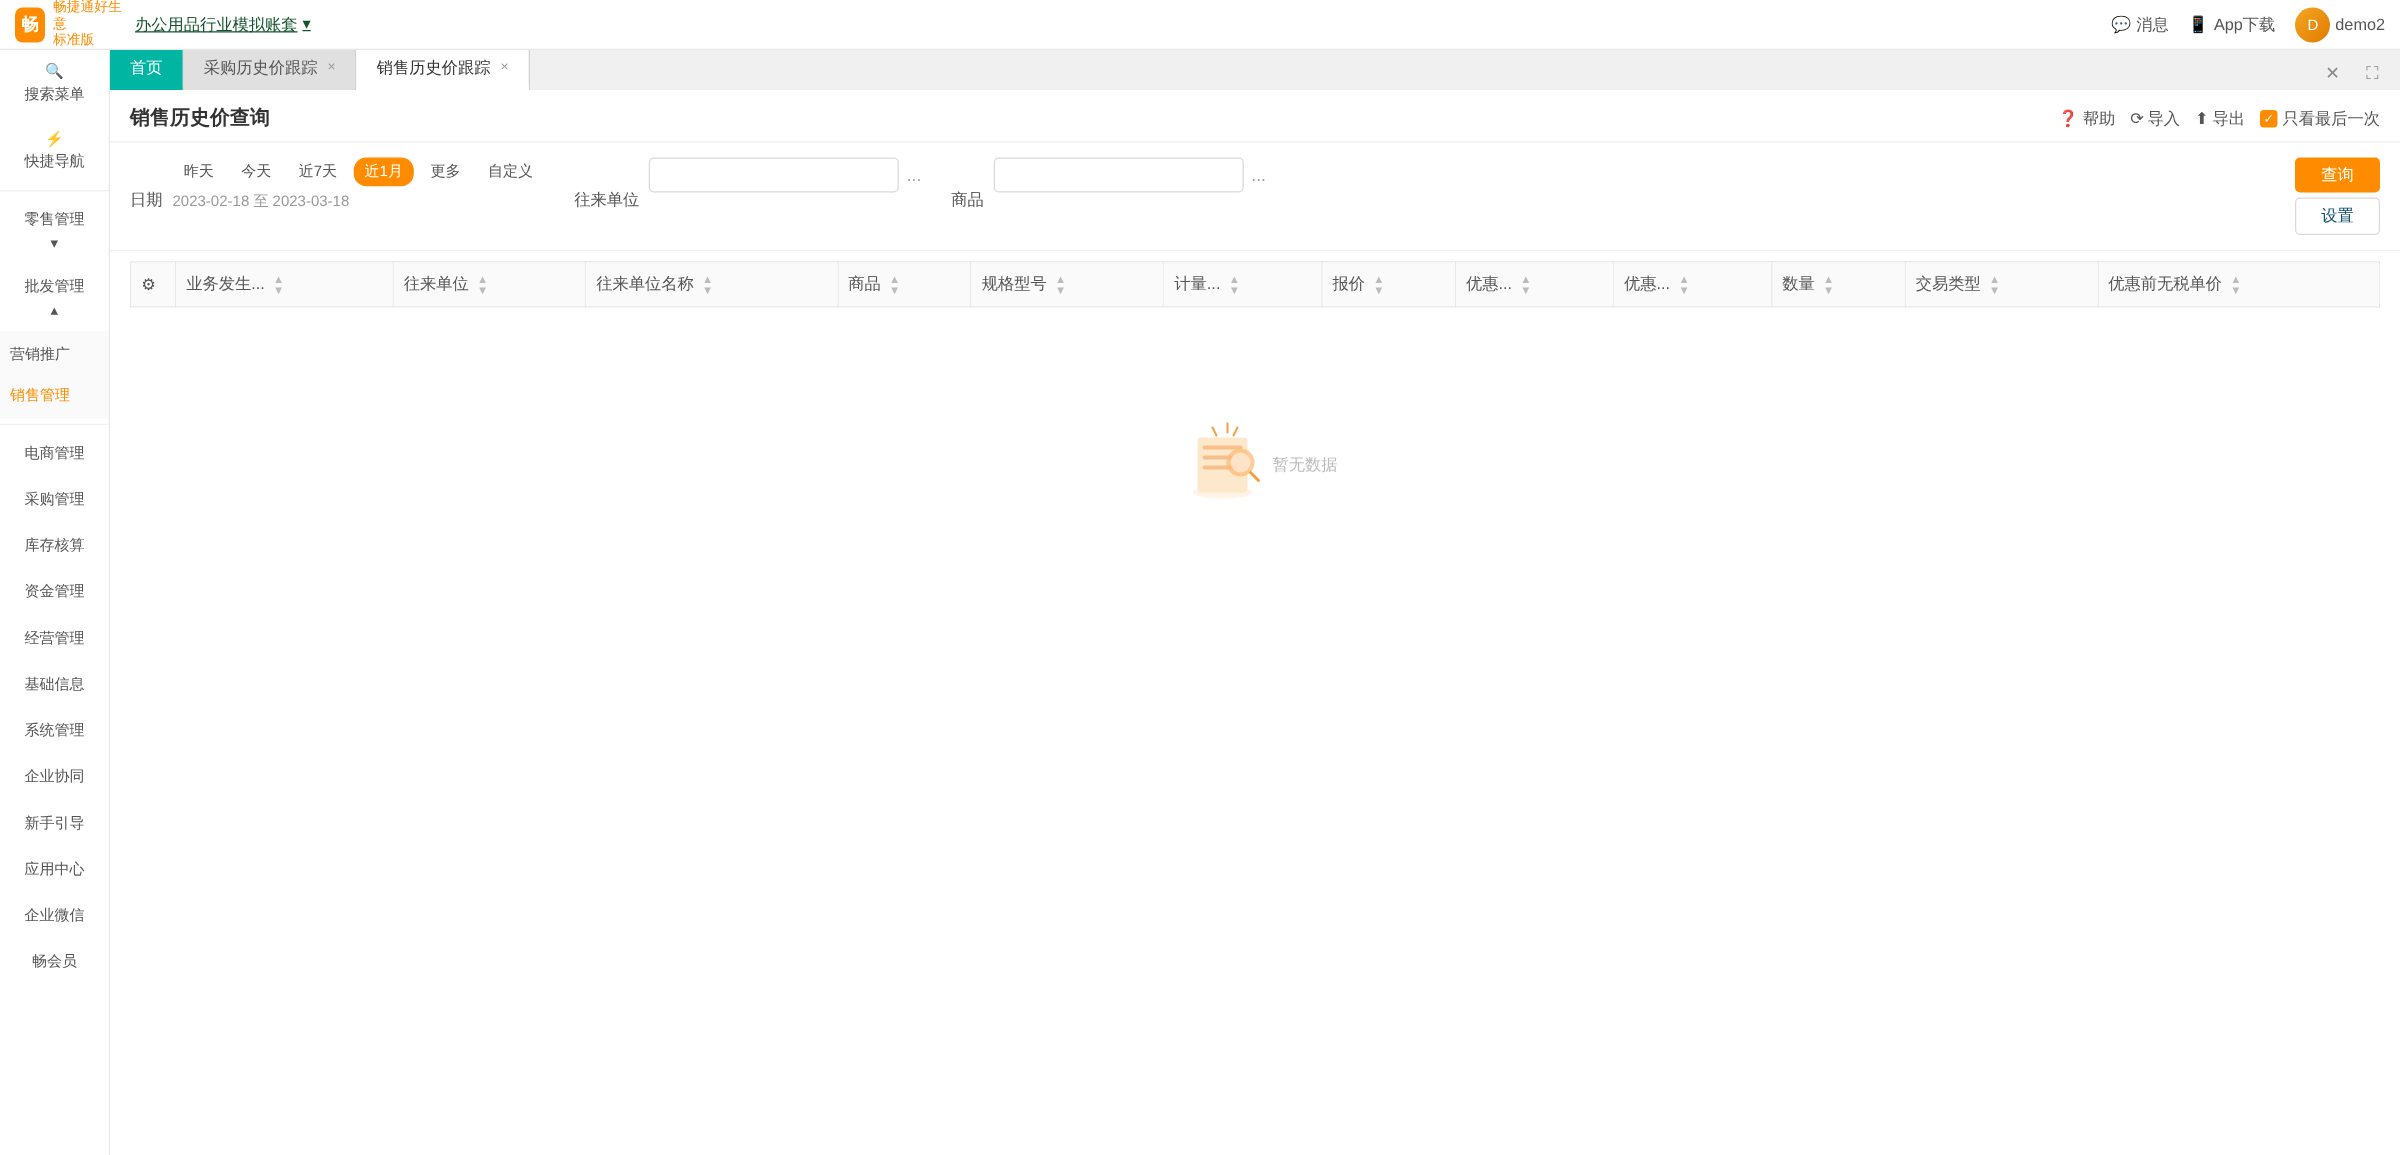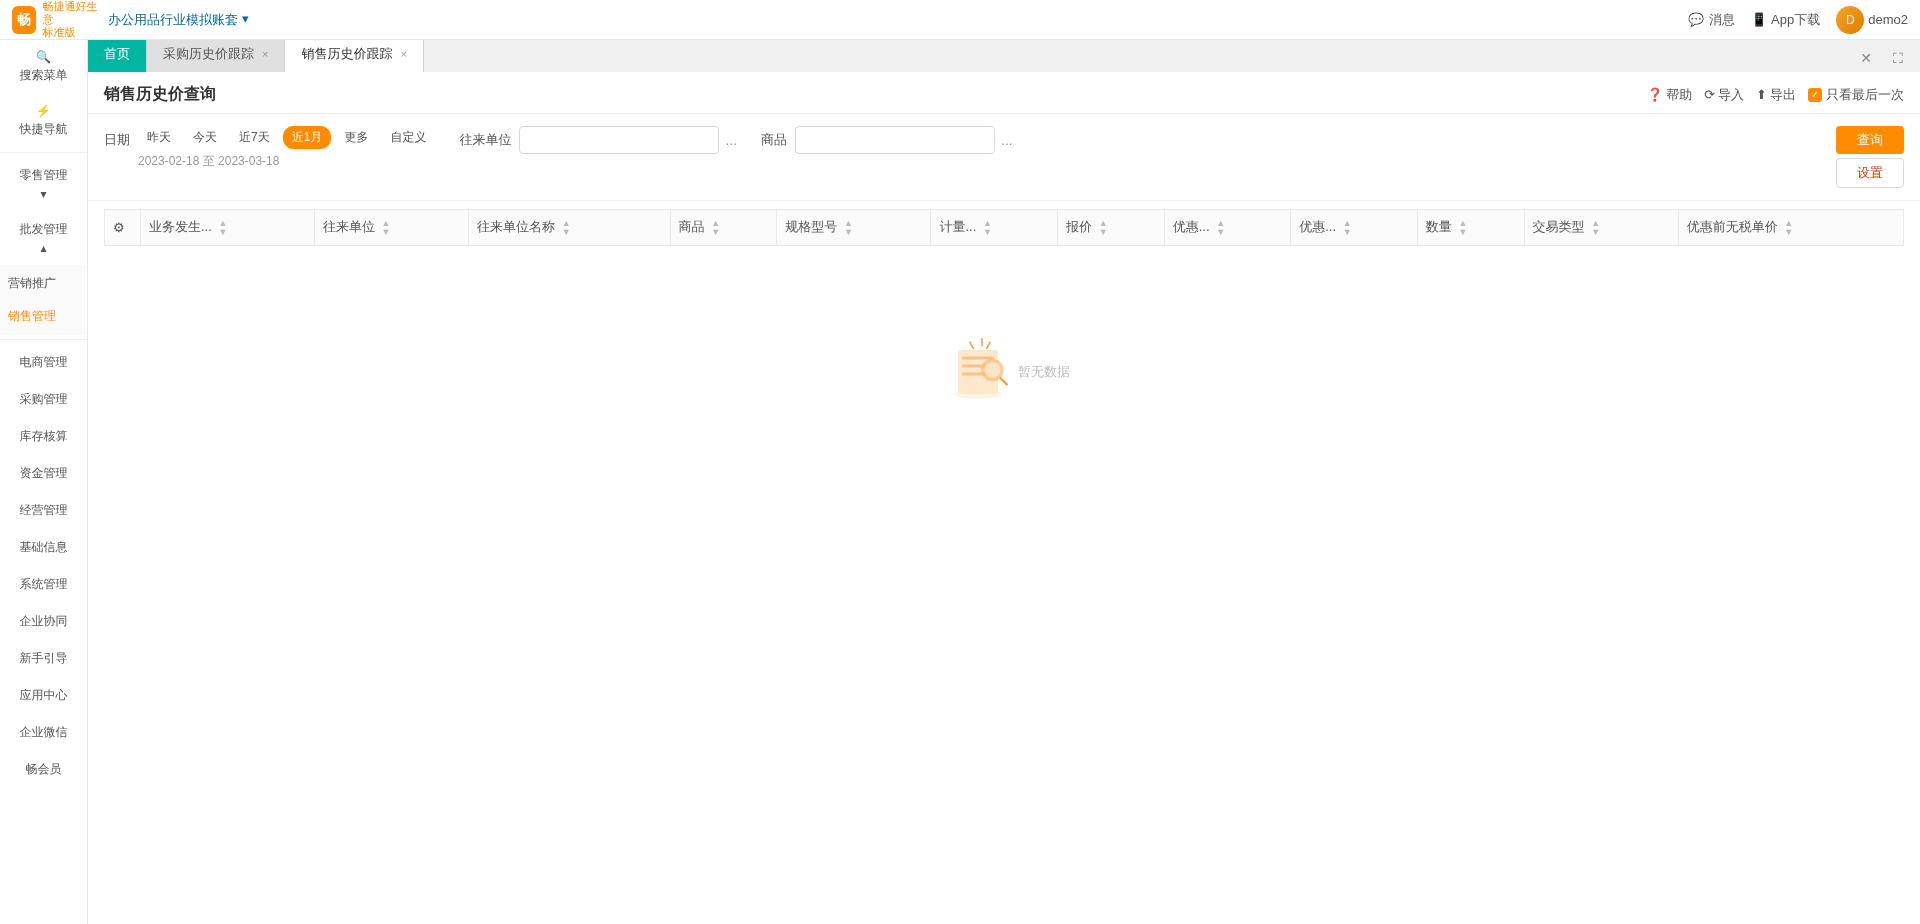--- a/index.html
+++ b/index.html
@@ -31,21 +31,21 @@
     }
     .logo-text { font-size: 11px; color: #ff8c00; line-height: 1.2; }
     .header-center {
       flex: 1;
       display: flex;
       align-items: center;
       gap: 4px;
     }
     .header-dropdown {
       display: flex; align-items: flex-start; gap: 4px;
-      font-size: 13px; color: #0369a1; cursor: pointer;
+      font-size: 13px; color: #14532d; cursor: pointer; text-decoration: underline;
     }
     .header-right {
       display: flex; align-items: center; gap: 16px;
     }
     .header-right-item {
       display: flex; align-items: center; gap: 4px;
       font-size: 13px; color: #555; cursor: pointer;
     }
     .avatar {
       width: 28px; height: 28px; border-radius: 50%;
@@ -183,21 +183,21 @@
     
     .filter-bar {
       padding: 12px 16px;
       border-bottom: 1px solid #f0f0f0;
       display: flex; align-items: flex-start; gap: 24px; flex-wrap: wrap;
     }
     .filter-group {
       display: flex; align-items: flex-start; gap: 8px;
     }
     .filter-label {
-      font-size: 13px; color: #555; line-height: 28px; white-space: nowrap;
+      font-size: 13px; color: #555; line-height: 28px; white-space: nowrap; margin-top: 20px;
     }
     .filter-date-options {
       display: flex; flex-direction: column; gap: 4px;
     }
     .date-quick {
       display: flex; gap: 4px;
     }
     .date-btn {
       padding: 2px 8px; font-size: 12px; border-radius: 10px;
       cursor: pointer; color: #555; border: 1px solid transparent;
@@ -225,21 +225,21 @@
       display: flex; flex-direction: column; gap: 4px;
     }
     .btn-query {
       padding: 5px 20px;
       background: #ff8c00; color: white;
       border: none; border-radius: 4px;
       cursor: pointer; font-size: 13px;
     }
     .btn-settings {
       padding: 5px 20px;
-      background: white; color: #c2410c;
+      background: white; color: #0c4a6e;
       border: 1px solid #d9d9d9; border-radius: 4px;
       cursor: pointer; font-size: 13px;
       text-align: center;
     }
 
     
     .table-container {
       padding: 8px 16px;
     }
     .data-table {

